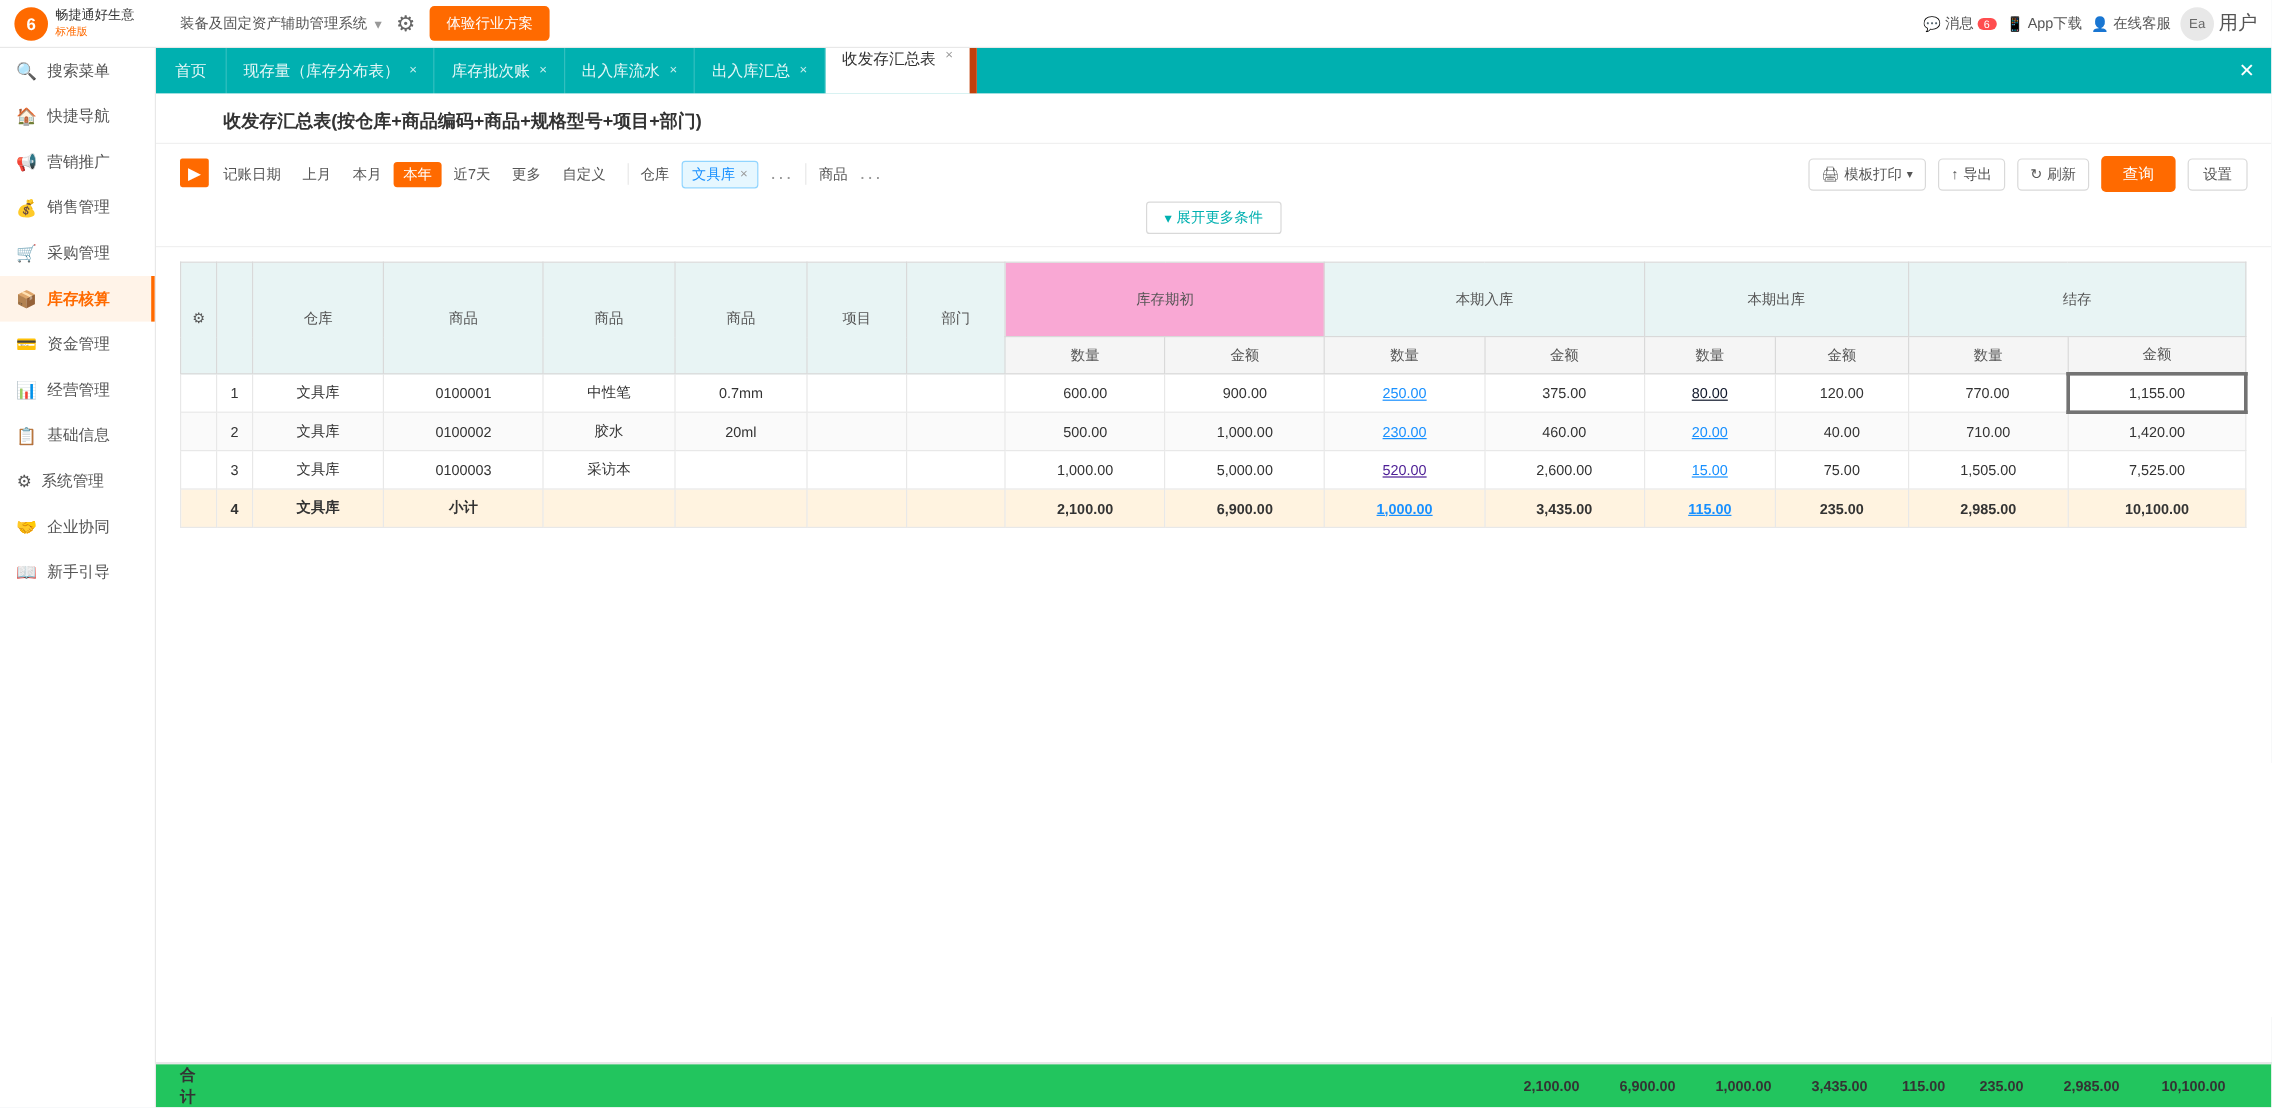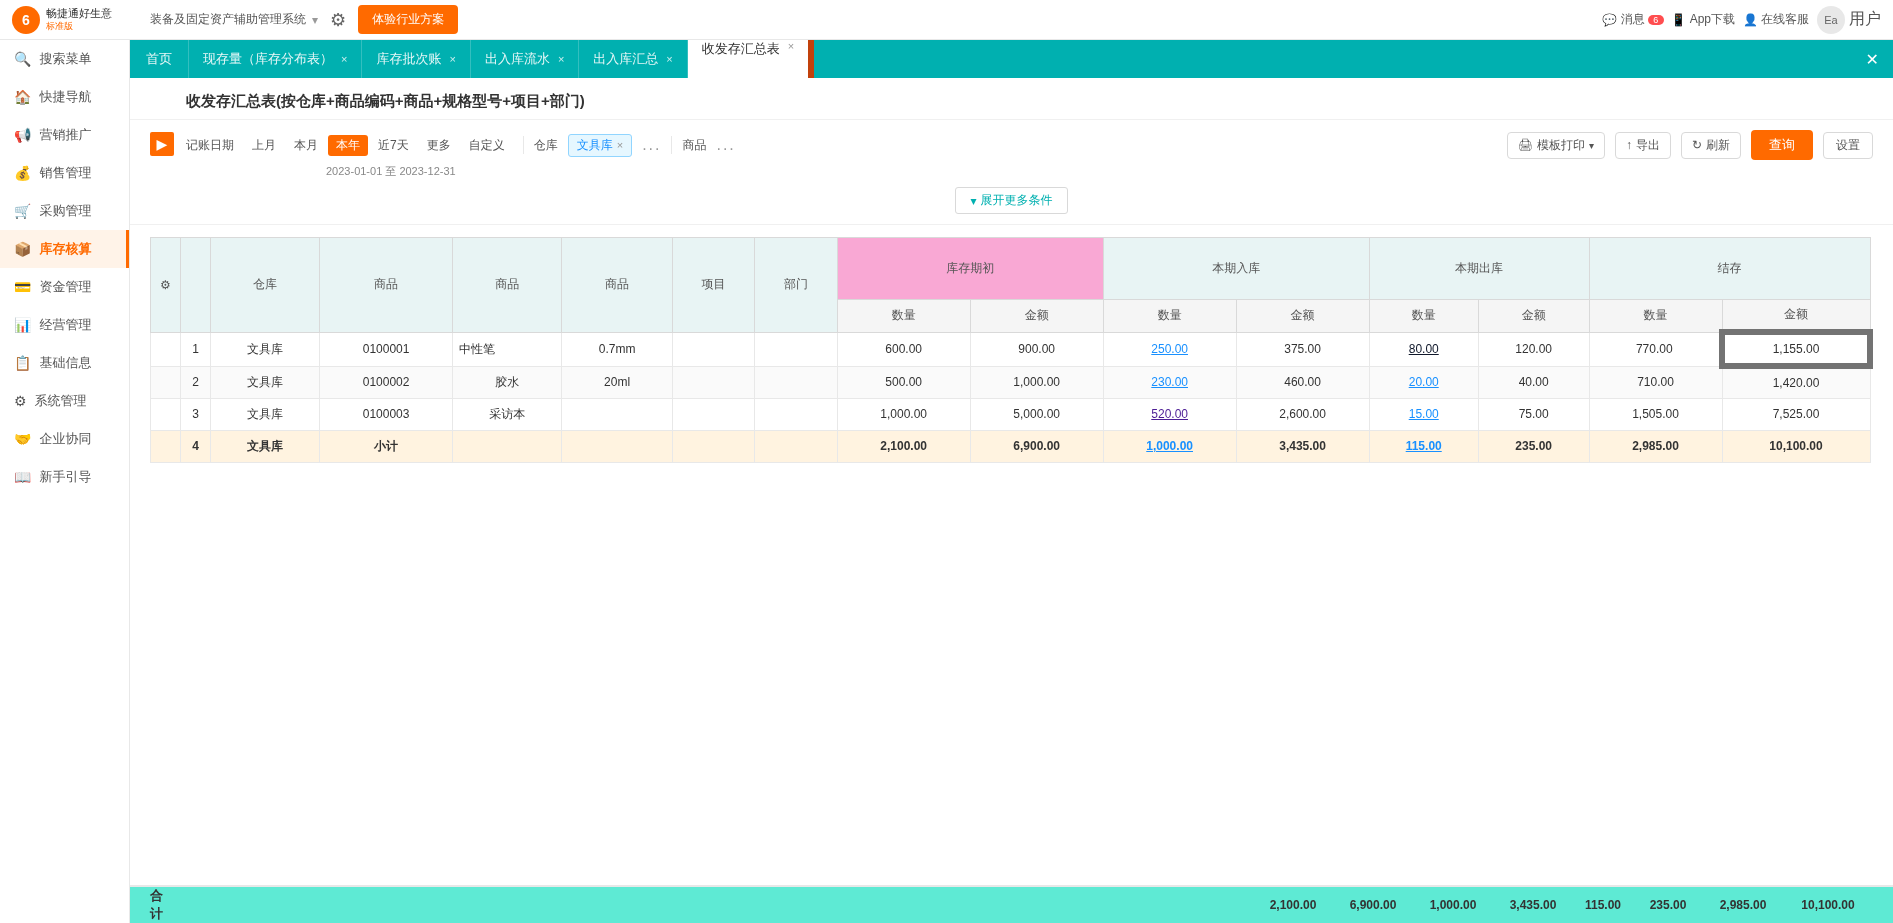--- a/index.html
+++ b/index.html
@@ -178,23 +178,20 @@
                 <span>导出</span>
               </div>
               <div style="display:flex;align-items:center;gap:4px;color:#555;cursor:pointer;font-size:12px;border:1px solid #d9d9d9;border-radius:4px;padding:4px 10px;">
                 <span>↻</span>
                 <span>刷新</span>
               </div>
               <button style="background:#ff6a00;color:#fff;border:none;padding:6px 18px;border-radius:4px;cursor:pointer;font-size:13px;">查询</button>
               <button style="background:#fff;color:#555;border:1px solid #d9d9d9;padding:4px 12px;border-radius:4px;cursor:pointer;font-size:12px;">设置</button>
             </div>
 
-            <div style="margin-top:4px;padding-left:140px;">
-              <span style="font-size:11px;color:#888;">2023-01-01 至 2023-12-31</span>
-            </div>
           </div>
         </div>
 
         <div style="display:flex;align-items:center;justify-content:center;gap:4px;color:#00b0b0;cursor:pointer;font-size:12px;border:1px solid #d9d9d9;border-radius:3px;padding:4px 14px;margin:8px auto 4px;width:fit-content;">
           <span>▾</span>
           <span>展开更多条件</span>
         </div>
       </div>
 
       <div style="padding:12px 20px 0;flex:1;">
@@ -225,32 +222,32 @@
               <th style="background:#f5f5f5;border:1px solid #d9d9d9;padding:6px;text-align:center;">金额</th>
             </tr>
           </thead>
           <tbody>
 
             <tr>
               <td style="border:1px solid #e8e8e8;padding:7px 6px;text-align:center;"></td>
               <td style="border:1px solid #e8e8e8;padding:7px 6px;text-align:center;">1</td>
               <td style="border:1px solid #e8e8e8;padding:7px 6px;text-align:center;">文具库</td>
               <td style="border:1px solid #e8e8e8;padding:7px 6px;text-align:center;">0100001</td>
-              <td style="border:1px solid #e8e8e8;padding:7px 6px;text-align:left;">中性笔</td>
+              <td style="border:1px solid #e8e8e8;padding:7px 6px;text-align:center;">中性笔</td>
               <td style="border:1px solid #e8e8e8;padding:7px 6px;text-align:center;">0.7mm</td>
               <td style="border:1px solid #e8e8e8;padding:7px 6px;text-align:center;"></td>
               <td style="border:1px solid #e8e8e8;padding:7px 6px;text-align:center;"></td>
               <td style="border:1px solid #e8e8e8;padding:7px 6px;text-align:center;">600.00</td>
               <td style="border:1px solid #e8e8e8;padding:7px 6px;text-align:center;">900.00</td>
               <td style="border:1px solid #e8e8e8;padding:7px 6px;text-align:center;color:#1890ff;text-decoration:underline;cursor:pointer;">250.00</td>
               <td style="border:1px solid #e8e8e8;padding:7px 6px;text-align:center;">375.00</td>
               <td style="border:1px solid #e8e8e8;padding:7px 6px;text-align:center;color:#0f172a;text-decoration:underline;cursor:pointer;">80.00</td>
               <td style="border:1px solid #e8e8e8;padding:7px 6px;text-align:center;">120.00</td>
               <td style="border:1px solid #e8e8e8;padding:7px 6px;text-align:center;">770.00</td>
-              <td style="border:6px solid #737373;padding:7px 2px;">1,155.00</td>
+              <td style="border:3px solid #737373;padding:7px 2px;">1,155.00</td>
             </tr>
 
             <tr style="background:#fafafa;">
               <td style="border:1px solid #e8e8e8;padding:7px 6px;text-align:center;"></td>
               <td style="border:1px solid #e8e8e8;padding:7px 6px;text-align:center;">2</td>
               <td style="border:1px solid #e8e8e8;padding:7px 6px;text-align:center;">文具库</td>
               <td style="border:1px solid #e8e8e8;padding:7px 6px;text-align:center;">0100002</td>
               <td style="border:1px solid #e8e8e8;padding:7px 6px;text-align:center;">胶水</td>
               <td style="border:1px solid #e8e8e8;padding:7px 6px;text-align:center;">20ml</td>
               <td style="border:1px solid #e8e8e8;padding:7px 6px;text-align:center;"></td>
@@ -301,21 +298,21 @@
               <td style="border:1px solid #e8e8e8;padding:7px 6px;text-align:center;">235.00</td>
               <td style="border:1px solid #e8e8e8;padding:7px 6px;text-align:center;">2,985.00</td>
               <td style="border:1px solid #e8e8e8;padding:7px 6px;text-align:center;">10,100.00</td>
             </tr>
           </tbody>
         </table>
       </div>
 
     </div>
 
-    <div style="height:38px;background:#5eead4;border-top:2px solid #e8e8e8;display:flex;align-items:center;padding:0 20px;flex-shrink:0;">
+    <div style="height:38px;background:#22c55e;border-top:2px solid #e8e8e8;display:flex;align-items:center;padding:0 20px;flex-shrink:0;">
 
       <div style="display:flex;align-items:center;width:100%;">
         <span style="font-weight:bold;font-size:13px;margin-right:20px;">合计</span>
 
         <div style="display:flex;gap:0;width:100%;">
           <div style="flex:0 0 530px;"></div>
           <div style="flex:1;display:flex;gap:0;justify-content:flex-end;">
             <span style="width:80px;text-align:center;font-weight:bold;">2,100.00</span>
             <span style="width:80px;text-align:center;font-weight:bold;">6,900.00</span>
             <span style="width:80px;text-align:center;font-weight:bold;">1,000.00</span>

